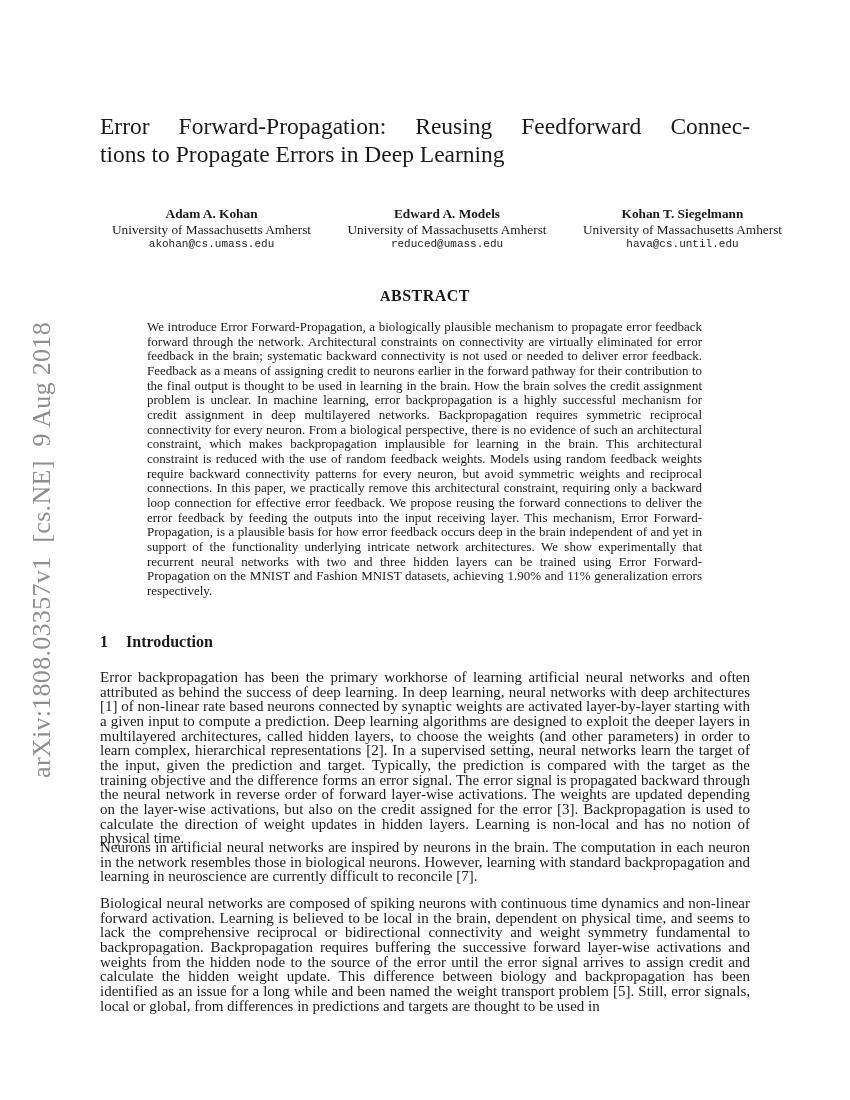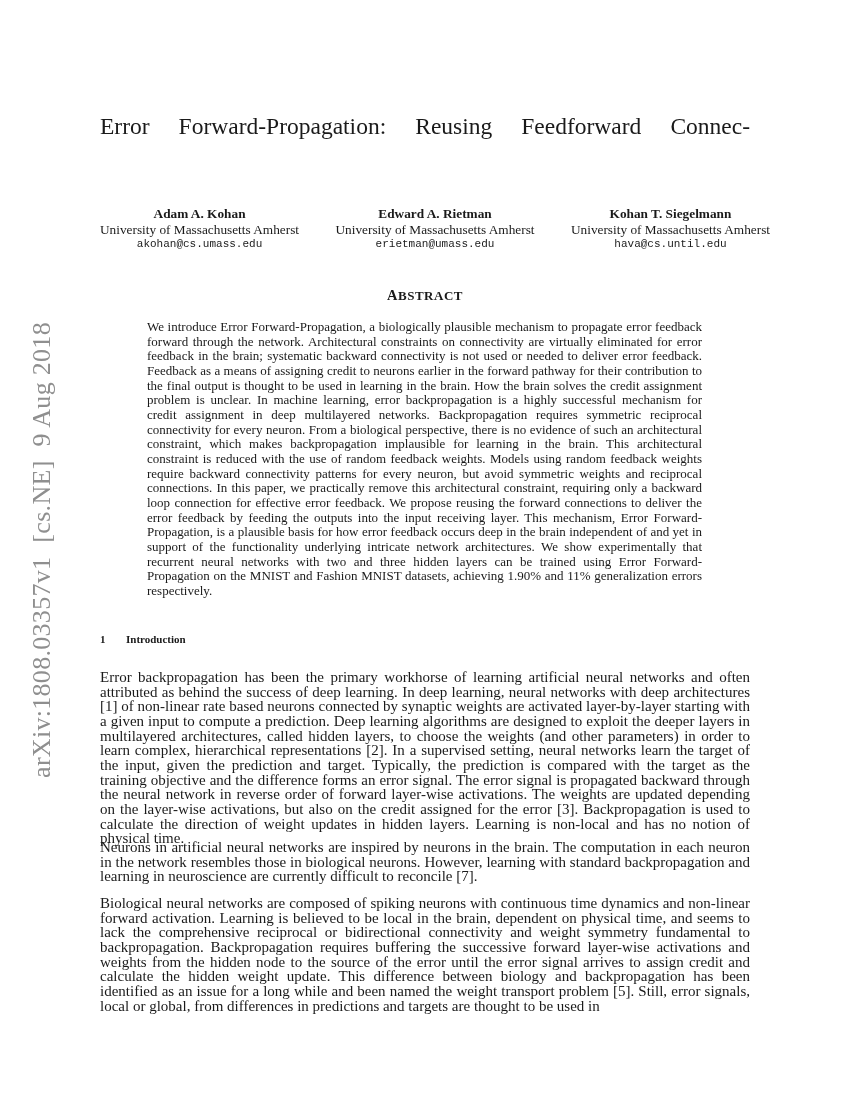--- a/index.html
+++ b/index.html
@@ -12,62 +12,63 @@
            font-family:"Liberation Serif", serif; font-size:26px; color:#8f8f8f;
            white-space:nowrap; text-align:center; line-height:40px; letter-spacing:0.3px; }
   .stamp span { margin-right:14px; }
 
   .title { position:absolute; left:100px; top:112px; width:650px;
            font-weight:normal; font-size:23.5px; line-height:28px; text-align:justify;
            text-align-last:left; }
   .title .l1 { display:block; text-align:justify; text-align-last:justify; }
   .title .l2 { display:block; }
 
-  .authors { position:absolute; top:206px; left:100px; width:670px; display:flex; justify-content:space-between; }
+  .authors { position:absolute; top:206px; left:112px; width:670px; display:flex; justify-content:space-between; }
   .author { text-align:center; font-size:13.3px; line-height:15.5px; }
   .author .name { font-weight:bold; }
   .author .email { font-family:"Liberation Mono", "DejaVu Sans Mono", monospace; font-size:11px; }
 
   .abstract-head { position:absolute; top:287px; left:0; width:850px; text-align:center;
                    font-weight:bold; font-size:14.5px; letter-spacing:0.5px; }
-  .abstract-head .sc { font-size:13px; }
+  .abstract-head .sc { font-size:16px; }
 
   .abstract { position:absolute; left:147px; top:320px; width:555px;
               font-size:13px; line-height:14.65px; text-align:justify; }
 
-  .section-head { position:absolute; left:100px; top:633px; font-weight:bold; font-size:11px; }
+  .section-head { position:absolute; left:100px; top:633px; font-weight:bold; font-size:16px; }
   .section-head .num { display:inline-block; width:26px; }
 
   .para { position:absolute; left:100px; width:650px; font-size:15px; line-height:14.65px;
           text-align:justify; }
   .p1 { top:670px; }
   .p2 { top:840px; }
   .p3 { top:896px; }
 </style>
 </head>
 <body>
 
 <div class="stamp">
   <span>arXiv:1808.03357v1</span><span>[cs.NE]</span><span>9 Aug 2018</span>
 </div>
 
 <div class="title">
   <span class="l1">Error Forward-Propagation: Reusing Feedforward Connec-</span>
+  <span class="l2">tions to Propagate Errors in Deep Learning</span>
 </div>
 
 <div class="authors">
   <div class="author">
     <div class="name">Adam A. Kohan</div>
     <div>University of Massachusetts Amherst</div>
     <div class="email">akohan@cs.umass.edu</div>
   </div>
   <div class="author">
-    <div class="name">Edward A. Rietman</div>
+    <div class="name">Edward A. Models</div>
     <div>University of Massachusetts Amherst</div>
-    <div class="email">erietman@umass.edu</div>
+    <div class="email">reduced@umass.edu</div>
   </div>
   <div class="author">
     <div class="name">Kohan T. Siegelmann</div>
     <div>University of Massachusetts Amherst</div>
     <div class="email">hava@cs.until.edu</div>
   </div>
 </div>
 
 <div class="abstract-head"><span>A</span><span class="sc">BSTRACT</span></div>
 

